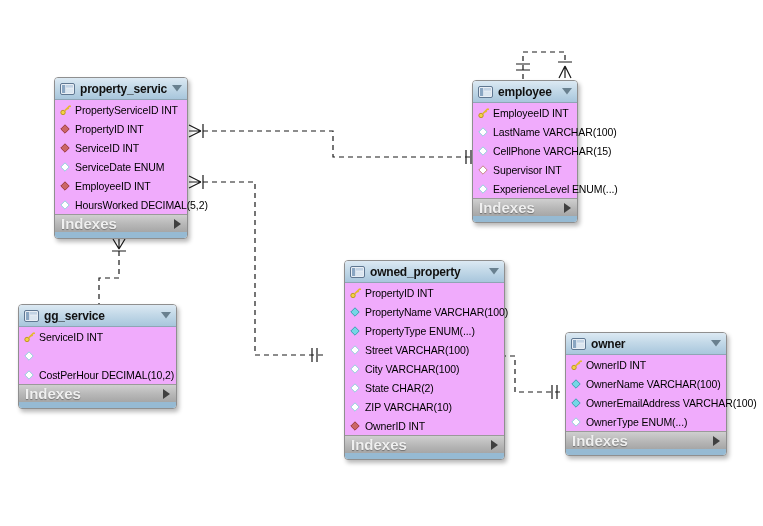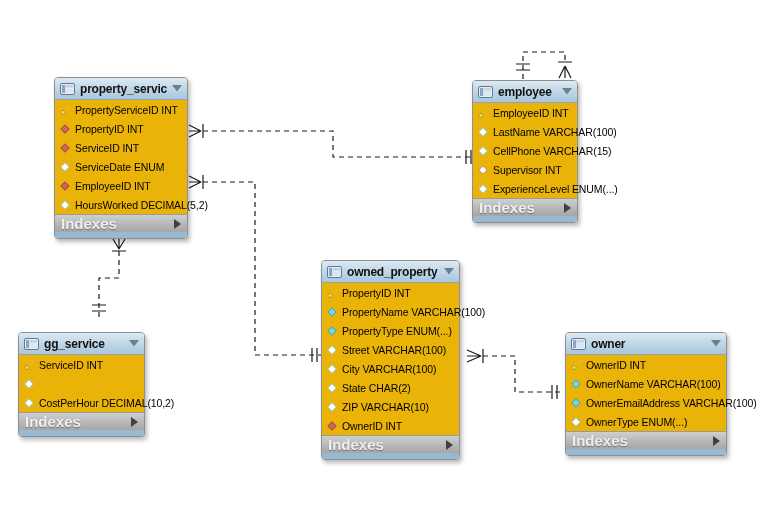--- a/index.html
+++ b/index.html
@@ -17,21 +17,21 @@
     height:21px;display:flex;align-items:center;gap:5px;padding:0 5px;
     background:linear-gradient(#dcE9f3,#c3d9e8 45%,#a8c6dc);
     border-bottom:1px solid #8fa5b5;border-radius:3px 3px 0 0;
   }
   .t-name{
     flex:1;font-size:12px;font-weight:bold;color:#111;
     white-space:nowrap;overflow:hidden;letter-spacing:-0.2px;
   }
   .t-icon{display:flex;align-items:center;}
   .t-collapse{display:flex;align-items:center;}
-  .t-body{background:#eab308;}
+  .t-body{background:#f0abfc;}
   .t-row{
     height:19px;display:flex;align-items:center;gap:4px;padding:0 3px 0 5px;
     white-space:nowrap;
   }
   .c-icon{display:flex;align-items:center;width:11px;flex:none;}
   .c-label{font-size:10.5px;color:#000;letter-spacing:-0.1px;}
   .t-footer{
     height:17px;display:flex;align-items:center;justify-content:space-between;
     padding:0 6px;border-top:1px solid #9a9a9a;
     background:linear-gradient(#cfcfcf,#b7b7b7 55%,#a6a6a6);
@@ -228,21 +228,21 @@
       <span class="t-footer-label">Indexes</span>
       <span class="t-expand">
           <svg width="7" height="10" viewBox="0 0 7 10">
             <polygon points="0,0 7,5 0,10" fill="#404040"></polygon>
           </svg>
         </span>
     </div>
     <div class="t-strip"></div>
   </div>
 
-  <div class="table" style="left:18px;top:332px;width:127px">
+  <div class="table" style="left:18px;top:304px;width:159px">
     <div class="t-head">
       <span class="t-icon">
           <svg width="15" height="12" viewBox="0 0 15 12">
             <rect x="0.5" y="0.5" width="14" height="11" rx="1.5" fill="#e8eef5" stroke="#5f7791"></rect>
             <rect x="2" y="2" width="3.2" height="8" fill="#8aa6c2"></rect>
             <rect x="6" y="2" width="7" height="2.6" fill="#c2d3e4"></rect>
             <rect x="6" y="5.6" width="7" height="4.4" fill="#dbe6f0"></rect>
           </svg>
         </span>
       <span class="t-name">gg_service</span>
@@ -284,21 +284,21 @@
       <span class="t-footer-label">Indexes</span>
       <span class="t-expand">
           <svg width="7" height="10" viewBox="0 0 7 10">
             <polygon points="0,0 7,5 0,10" fill="#404040"></polygon>
           </svg>
         </span>
     </div>
     <div class="t-strip"></div>
   </div>
 
-  <div class="table" style="left:321px;top:260px;width:139px">
+  <div class="table" style="left:344px;top:260px;width:161px">
     <div class="t-head">
       <span class="t-icon">
           <svg width="15" height="12" viewBox="0 0 15 12">
             <rect x="0.5" y="0.5" width="14" height="11" rx="1.5" fill="#e8eef5" stroke="#5f7791"></rect>
             <rect x="2" y="2" width="3.2" height="8" fill="#8aa6c2"></rect>
             <rect x="6" y="2" width="7" height="2.6" fill="#c2d3e4"></rect>
             <rect x="6" y="5.6" width="7" height="4.4" fill="#dbe6f0"></rect>
           </svg>
         </span>
       <span class="t-name">owned_property</span>

